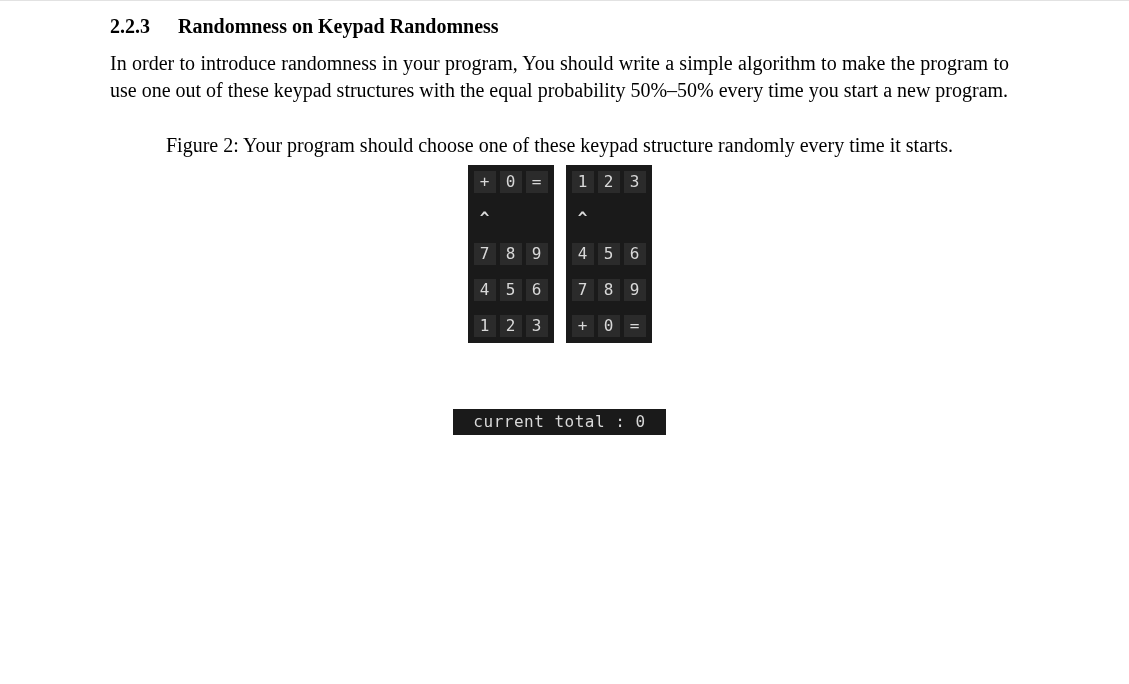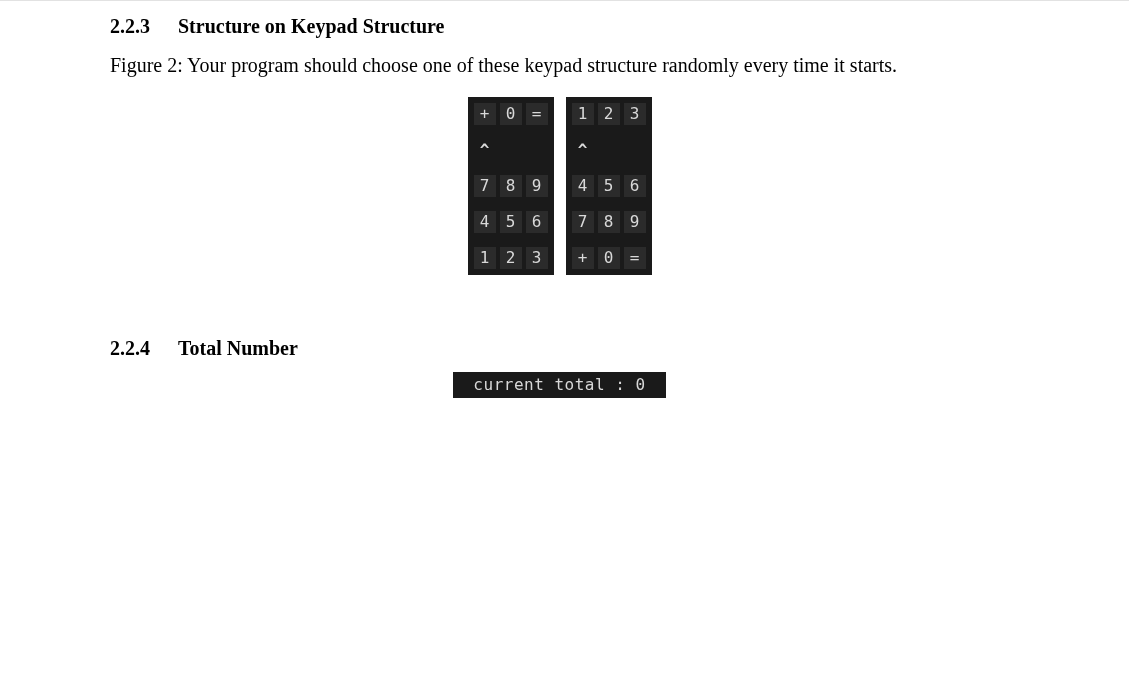--- a/index.html
+++ b/index.html
@@ -23,23 +23,23 @@
     margin-bottom: 10px;
   }
   .sec-heading .num {
     margin-right: 28px;
   }
   .para {
     text-align: justify;
     margin-bottom: 28px;
   }
   .figcap {
-    text-align: left;
+    text-align: center;
     margin-top: 12px;
-    margin-bottom: 18px;
+    margin-bottom: 6px;
   }
   .keypads {
     display: flex;
     justify-content: center;
     gap: 12px;
     margin-bottom: 36px;
   }
   .keypad {
     background: #1a1a1a;
     padding: 6px;
@@ -96,22 +96,23 @@
     margin: 0 0 2px 0;
   }
 </style>
 </head>
 <body>
 
 <hr class="topline">
 <div class="page">
 
   <div class="sec-heading">
-    <span class="num">2.2.3</span><span>Structure on Keypad Structure</span>
+    <span class="num">2.2.3</span><span>Randomness on Keypad Randomness</span>
   </div>
+  <div class="para">In order to introduce randomness in your program, You should write a simple algorithm to make the program to use one out of these keypad structures with the equal probability 50%–50% every time you start a new program.</div>
 
   <div class="figcap">
     <span>Figure 2:</span>
     <span>Your program should choose one of these keypad structure randomly every time it starts.</span>
   </div>
 
   <div class="keypads">
 
     <div class="keypad">
       <div class="krow">
@@ -166,21 +167,18 @@
         <div class="kcell">+</div>
         <div class="kcell">0</div>
         <div class="kcell">=</div>
       </div>
     </div>
 
   </div>
 
   <div class="section-gap"></div>
 
-  <div class="sec-heading">
-    <span class="num">2.2.4</span><span>Total Number</span>
-  </div>
 
   <div class="total-box-wrap">
     <div class="total-box">current total : 0</div>
   </div>
 
 </div>
 
 </body></html>

